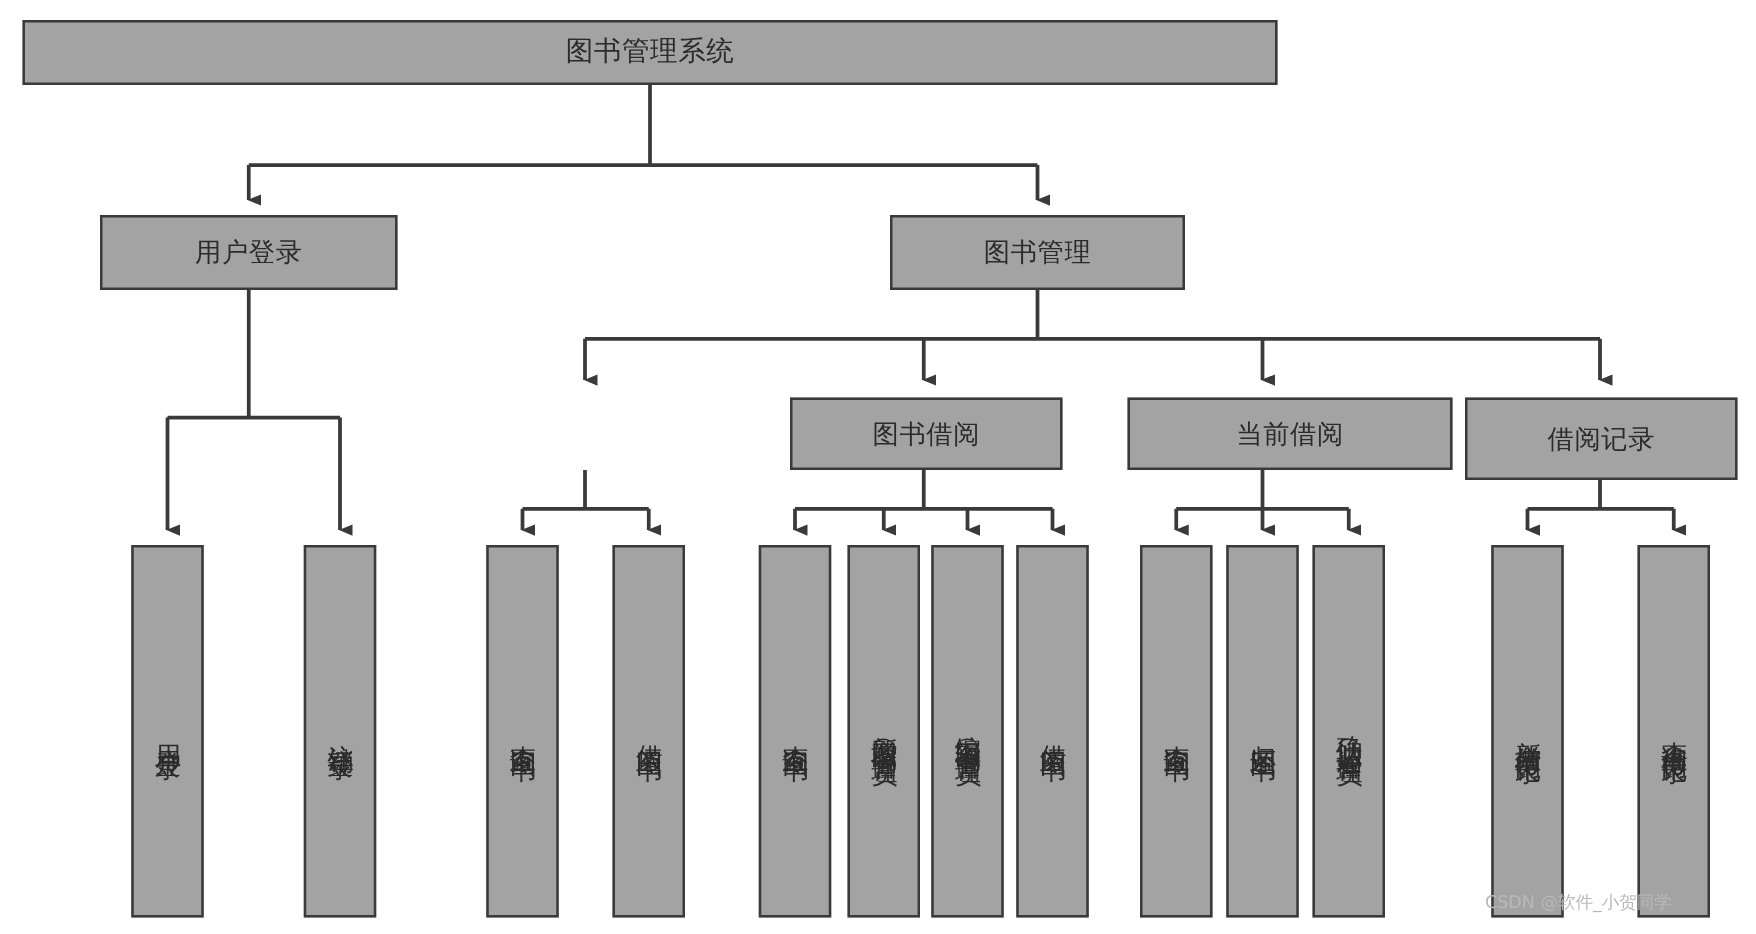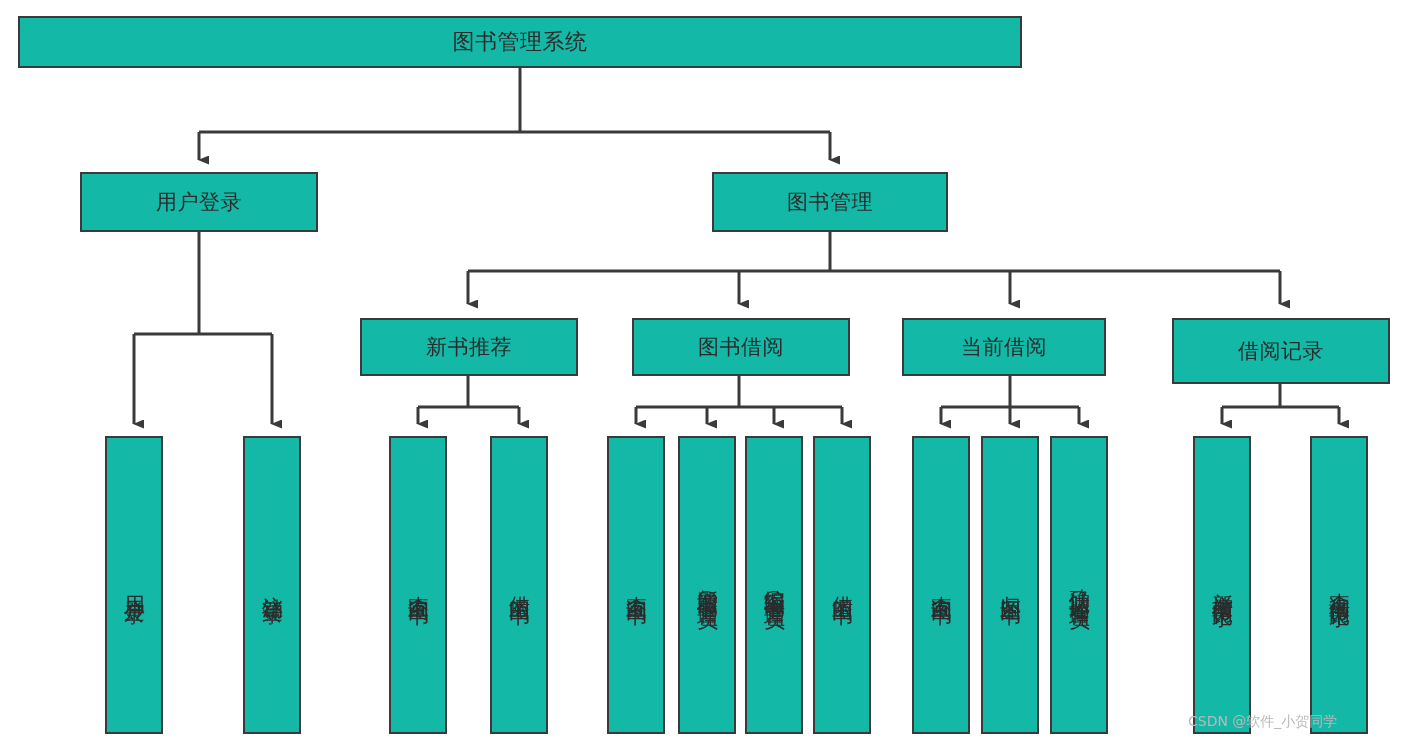--- a/index.html
+++ b/index.html
@@ -22,21 +22,21 @@
     position: absolute;
     left: 0;
     top: 0;
     width: 1405px;
     height: 747px;
     pointer-events: none;
   }
   .node {
     position: absolute;
     box-sizing: border-box;
-    background: #14b8a6;
+    background: #a3a3a3;
     border: 2.5px solid #3a3a3a;
     display: flex;
     align-items: center;
     justify-content: center;
     z-index: 2;
   }
   .node-label {
     font-size: 21px;
     color: #2b2b2b;
     line-height: 1.18;
@@ -131,27 +131,24 @@
     <span class="node-label">图书管理系统</span>
   </div>
 
   <div class="node" style="left:80px; top:172px; width:238px; height:60px;">
     <span class="node-label">用户登录</span>
   </div>
   <div class="node" style="left:712px; top:172px; width:236px; height:60px;justify-content:center;">
     <span class="node-label">图书管理</span>
   </div>
 
-  <div class="node" style="left:360px; top:318px; width:218px; height:58px;">
-    <span class="node-label">新书推荐</span>
-  </div>
   <div class="node" style="left:632px; top:318px; width:218px; height:58px;">
     <span class="node-label">图书借阅</span>
   </div>
-  <div class="node" style="left:902px; top:318px; width:204px; height:58px;">
+  <div class="node" style="left:902px; top:318px; width:260px; height:58px;">
     <span class="node-label">当前借阅</span>
   </div>
   <div class="node" style="left:1172px; top:318px; width:218px; height:66px;">
     <span class="node-label">借阅记录</span>
   </div>
 
   <div class="node vertical" style="left:105px; top:436px; width:58px; height:298px;">
     <span class="node-label">用户登录</span>
   </div>
   <div class="node vertical" style="left:243px; top:436px; width:58px; height:298px;">

